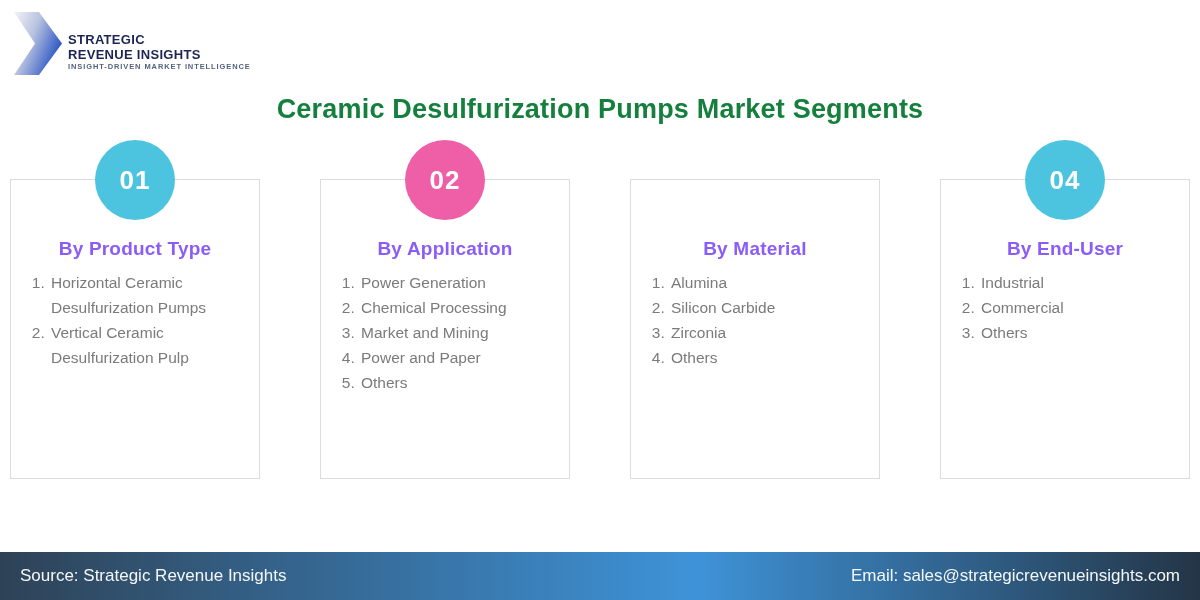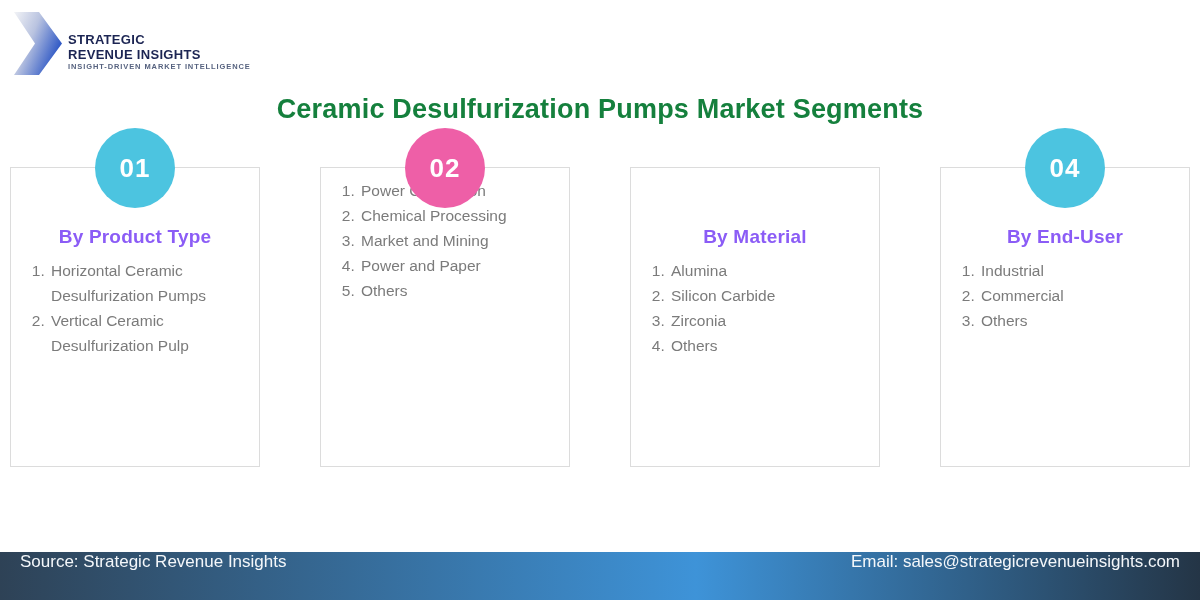--- a/index.html
+++ b/index.html
@@ -20,21 +20,21 @@
 
   
   .page-title {
     position: absolute; top: 94px; left: 0; width: 100%;
     text-align: center; color: #232c72; font-size: 27px; font-weight: bold;
     letter-spacing: 0.2px;
   }
 
   
   .cards {
-    position: absolute; top: 167px; left: 10px; width: 1180px;
+    position: absolute; top: 179px; left: 10px; width: 1180px;
     display: flex; justify-content: space-between;
   }
   .card {
     position: relative; width: 250px; height: 300px;
     border: 1px solid #dcdcdc; background: #ffffff;
   }
   .badge {
     position: absolute; top: -40px; left: 50%; transform: translateX(-50%);
     width: 80px; height: 80px; border-radius: 50%;
     display: flex; align-items: center; justify-content: center;
@@ -47,21 +47,21 @@
   .card-list {
     margin: 10px 8px 0 18px; padding-left: 20px;
     color: #7b7b7b; font-size: 15.5px; line-height: 25px;
     list-style: decimal outside;
   }
   .card-list li { padding-left: 2px; }
 
   
   .footer {
     position: absolute; left: 0; bottom: 0; width: 1200px; height: 48px;
-    display: flex; align-items: flex-start; justify-content: space-between;
+    display: flex; align-items: center; justify-content: space-between;
     padding: 0 20px;
     color: #f4f7fa; font-size: 17px;
   }
 </style>
 </head>
 <body>
 
 <div class="logo">
   <svg class="logo-mark" viewBox="0 0 48 63" xmlns="http://www.w3.org/2000/svg">
     <defs>
@@ -88,20 +88,21 @@
     <div class="badge" style="background: rgb(76, 196, 224);">01</div>
     <div class="card-title">By Product Type</div>
     <ol class="card-list">
         <li>Horizontal Ceramic Desulfurization Pumps</li>
         <li>Vertical Ceramic Desulfurization Pulp</li>
       </ol>
   </div>
 
   <div class="card">
     <div class="badge" style="background: rgb(238, 95, 167);">02</div>
+    <div class="card-title">By Application</div>
     <ol class="card-list">
         <li>Power Generation</li>
         <li>Chemical Processing</li>
         <li>Market and Mining</li>
         <li>Power and Paper</li>
         <li>Others</li>
       </ol>
   </div>
 
   <div class="card">

